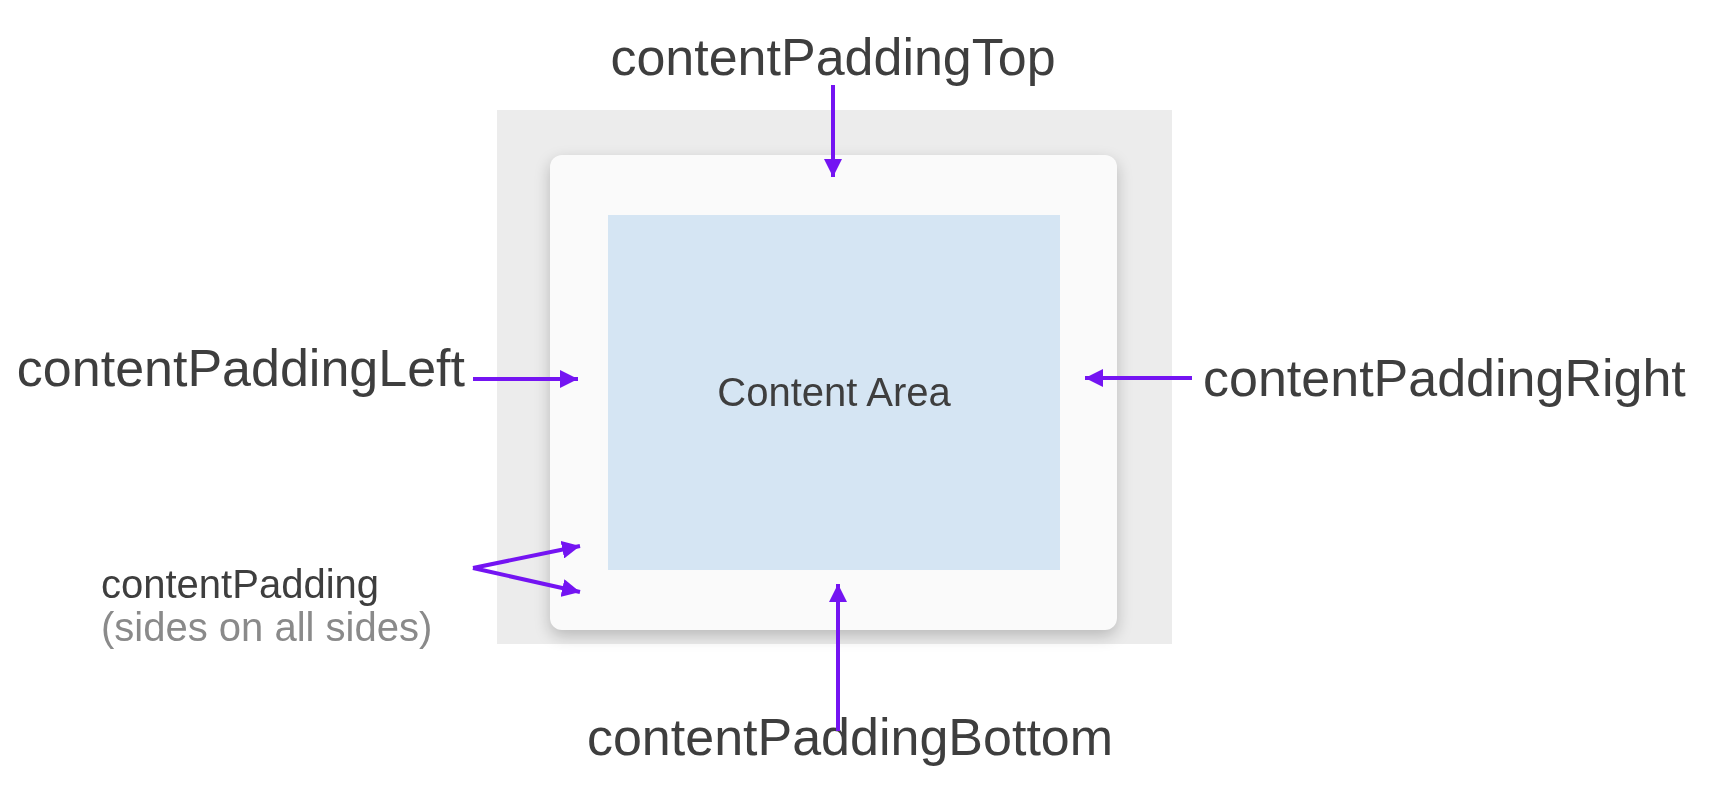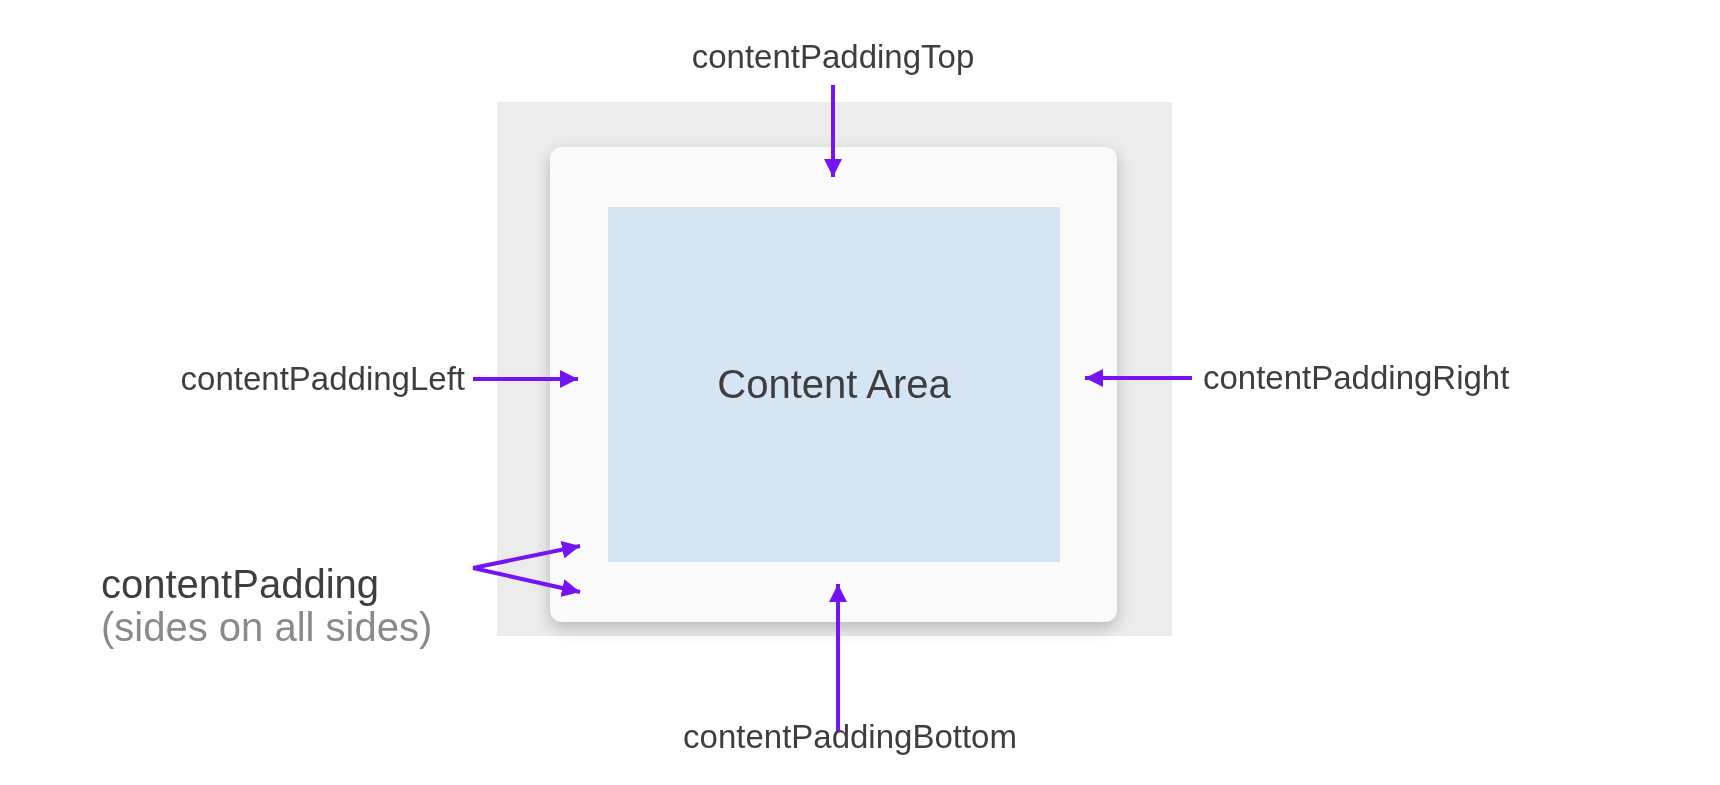--- a/index.html
+++ b/index.html
@@ -18,21 +18,21 @@
     font-family: "Liberation Sans", sans-serif;
     overflow: hidden;
   }
   .stage {
     position: relative;
     width: 1720px; height: 785px;
     background: var(--page-background);
   }
   .outer-box {
     position: absolute;
-    left: 497px; top: 102px;
+    left: 497px; top: 110px;
     width: 675px; height: 534px;
     background: var(--outer-background);
     padding-left: 38px;
   }
   .card {
     position: absolute;
     left: 53px; top: 45px;
     width: 567px; height: 475px;
     background: var(--card-background);
     border-radius: 12px;
@@ -46,27 +46,27 @@
     display: flex;
     align-items: center;
     justify-content: center;
   }
   .content-area-label {
     font-size: 40px;
     color: var(--label-text);
   }
   .lbl {
     position: absolute;
-    font-size: 33px;
+    font-size: 52px;
     line-height: 44px;
     color: var(--label-text);
     white-space: nowrap;
   }
   .lbl-top    { left: 833px; top: 57px;  transform: translate(-50%, -50%); }
-  .lbl-left   { right: 1255px; top: 379px; transform: translateY(-50%); }
+  .lbl-left   { right: 1255px; top: 368px; transform: translateY(-50%); }
   .lbl-right  { left: 1203px; top: 378px; transform: translateY(-50%); }
   .lbl-bottom { left: 850px; top: 737px; transform: translate(-50%, -50%); }
   .lbl-uniform-block {
     position: absolute;
     left: 101px; top: 539px;
     font-size: 40px;
     line-height: 43px;
     white-space: nowrap;
   }
   .lbl-uniform-main { color: var(--label-text); display: block; margin-top: 24px; }

